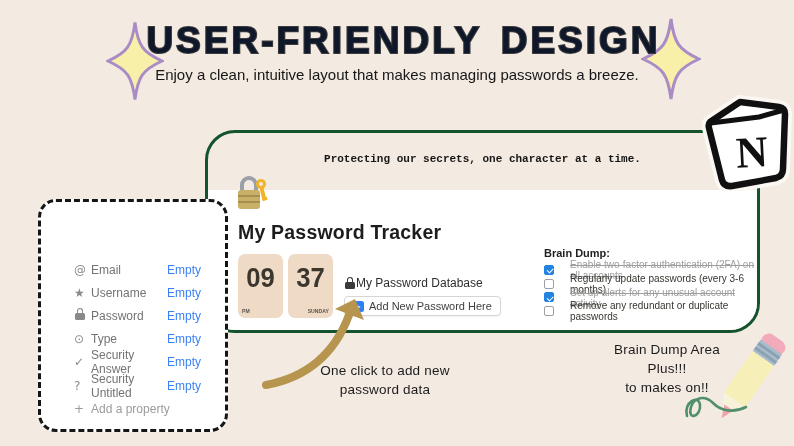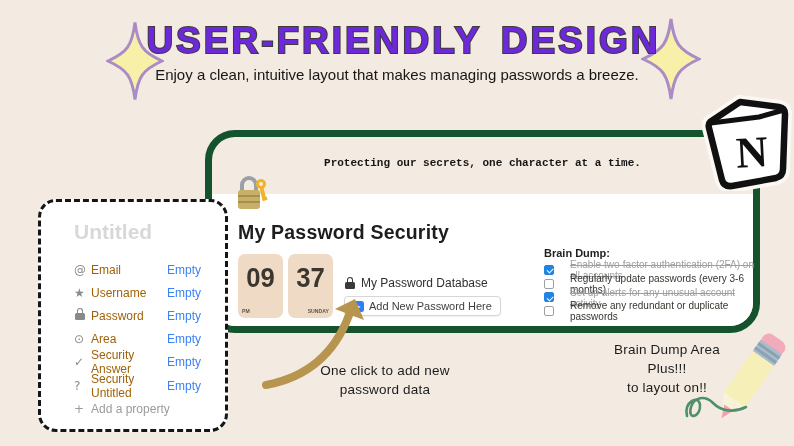--- a/index.html
+++ b/index.html
@@ -2,51 +2,51 @@
 <html><head>
 <meta charset="utf-8">
 <style>
   html,body{margin:0;padding:0;}
   #canvas{position:relative;width:794px;height:446px;background:#f3eae1;overflow:hidden;
           font-family:"Liberation Sans",sans-serif;}
 
   
   .big-title{position:absolute;left:0;right:0;top:20px;text-align:center;
     font-size:37px;font-weight:700;letter-spacing:3px;word-spacing:6px;
-    color:#6d28d9;-webkit-text-stroke:2px #3c3c3c;paint-order:stroke fill;padding-left:13px;}
+    color:#0f172a;-webkit-text-stroke:2px #3c3c3c;paint-order:stroke fill;padding-left:13px;}
   .subtitle{position:absolute;left:0;right:0;top:66px;text-align:center;
     font-size:15px;color:#171717;}
   .sparkle{position:absolute;}
   .sparkle.s-left{left:106px;top:20px;}
   .sparkle.s-right{left:641px;top:17px;}
 
   
   .nwindow{position:absolute;left:205px;top:130px;width:555px;height:203px;
-    box-sizing:border-box;border:7px solid #14532d;border-radius:30px;
+    box-sizing:border-box;border:3px solid #14532d;border-radius:30px;
     background:#f3eae1;overflow:hidden;z-index:1;}
   .tagline{position:absolute;left:0;right:0;top:20px;text-align:center;
     font-family:"Liberation Mono",monospace;font-size:11px;font-weight:700;color:#161616;}
   .white-area{position:absolute;left:0;right:0;top:57px;bottom:0;background:#ffffff;}
   .lock-art{position:absolute;left:236px;top:175px;z-index:3;}
   .page-heading{position:absolute;left:238px;top:221px;font-size:19.5px;font-weight:700;
     color:#1d1d1d;z-index:2;letter-spacing:.2px;}
 
   
   .clock{position:absolute;left:238px;top:254px;display:flex;gap:5px;z-index:2;}
   .flip-card{position:relative;width:45px;height:64px;background:#eedac5;border-radius:7px;}
   .flip-num{position:absolute;left:0;right:0;top:9px;text-align:center;
     font-size:27px;font-weight:700;color:#3b372f;transform:scaleX(.95);}
   .flip-sub{position:absolute;bottom:4px;font-size:6px;font-weight:700;color:#5a544b;
     transform:scale(.85);}
   .sub-left{left:4px;transform-origin:left bottom;}
   .sub-right{right:4px;transform-origin:right bottom;}
 
   
   .db-group{position:absolute;left:344px;top:276px;z-index:2;}
-  .db-label{display:flex;align-items:center;gap:5px;font-size:12px;color:#2e2e2e;font-weight:500;}
+  .db-label{display:flex;align-items:center;font-size:12px;color:#2e2e2e;font-weight:500;}
   .add-btn{margin-top:6px;display:inline-flex;align-items:center;gap:5px;background:#fff;
     border:1px solid #d9d5d0;border-radius:4px;box-shadow:0 1px 2px rgba(0,0,0,.06);
     padding:3px 8px;font-size:11px;color:#3f3f3f;cursor:pointer;}
   .btn-ico{width:11px;height:11px;border-radius:2.5px;background:#2d7ff9;color:#fff;
     font-size:8px;line-height:11px;text-align:center;font-family:"DejaVu Sans",sans-serif;}
 
   
   .mini-lock{position:relative;display:inline-block;width:12px;height:13px;}
   .mini-lock .shk{position:absolute;left:2.5px;top:0;width:6px;height:7px;
     border:1.6px solid #3a3a3a;border-bottom:none;border-radius:4px 4px 0 0;box-sizing:border-box;}
@@ -68,21 +68,21 @@
   .todo.placeholder .cb{border-color:#cfcfcf;}
 
   
   .props-panel{position:absolute;left:38px;top:199px;width:190px;height:233px;box-sizing:border-box;
     background:#fff;border:3px dashed #151515;border-radius:18px;z-index:6;}
   .untitled{position:absolute;left:33px;top:18px;font-size:21px;font-weight:700;color:#d8d8d8;}
   .prop-rows{position:absolute;left:33px;right:24px;top:56px;}
   .prop-row{display:flex;align-items:center;height:23.2px;font-size:12px;}
   .p-icon{flex:0 0 17px;color:#8a8a8a;font-size:12px;
     font-family:"DejaVu Sans",sans-serif;}
-  .p-label{flex:1;color:#a16207;}
+  .p-label{flex:1;color:#737373;}
   .p-value{color:#3b82f6;}
   .prop-row.add .p-icon,.prop-row.add .p-label{color:#9b9b9b;}
 
   
   .hand-note{position:absolute;text-align:center;font-size:13.5px;line-height:19px;
     color:#1c1c1c;z-index:5;letter-spacing:.2px;}
   .note-click{left:303px;top:361px;width:164px;}
   .note-plus{left:606px;top:340px;width:122px;}
   .arrow-svg{position:absolute;left:262px;top:297px;z-index:7;}
   .pencil-svg{position:absolute;left:706px;top:326px;z-index:4;}
@@ -113,21 +113,21 @@
     <path d="M6 16 L6 10 a7 7 0 0 1 14 0 L20 16" fill="none" stroke="#9aa0a6" stroke-width="4"></path>
     <rect x="2" y="15" width="22" height="19" rx="3" fill="#c8b068"></rect>
     <rect x="2" y="20" width="22" height="2" fill="#a58f4c"></rect>
     <rect x="2" y="26" width="22" height="2" fill="#a58f4c"></rect>
     <circle cx="25" cy="9" r="5" fill="#f0b429"></circle>
     <circle cx="25" cy="9" r="2" fill="#f3eae1"></circle>
     <rect x="23.5" y="13" width="4" height="13" rx="1.5" fill="#f0b429" transform="rotate(-14 25 13)"></rect>
     <rect x="26" y="23" width="5" height="3" fill="#f0b429" transform="rotate(-14 26 23)"></rect>
   </svg>
 
-  <div class="page-heading">My Password Security</div>
+  <div class="page-heading">My Password Tracker</div>
 
   <div class="clock">
     <div class="flip-card">
       <div class="flip-num">09</div>
       <div class="flip-sub sub-left">PM</div>
     </div>
     <div class="flip-card">
       <div class="flip-num">37</div>
       <div class="flip-sub sub-right">SUNDAY</div>
     </div>
@@ -161,40 +161,39 @@
       <span class="cb"></span>
       <span class="t-label">Set up alerts for any unusual account activity</span>
     </div>
     <div class="todo">
       <span class="cb"></span>
       <span class="t-label">Remove any redundant or duplicate passwords</span>
     </div>
   </div>
 
   <div class="props-panel">
-    <div class="untitled">Untitled</div>
     <div class="prop-rows">
       <div class="prop-row">
         <span class="p-icon">@</span>
         <span class="p-label">Email</span>
         <span class="p-value">Empty</span>
       </div>
       <div class="prop-row">
         <span class="p-icon">★</span>
         <span class="p-label">Username</span>
         <span class="p-value">Empty</span>
       </div>
       <div class="prop-row">
         <span class="p-icon"><span class="mini-lock gray"><span class="shk"></span><span class="bdy"></span></span></span>
         <span class="p-label">Password</span>
         <span class="p-value">Empty</span>
       </div>
       <div class="prop-row">
         <span class="p-icon">⊙</span>
-        <span class="p-label">Area</span>
+        <span class="p-label">Type</span>
         <span class="p-value">Empty</span>
       </div>
       <div class="prop-row">
         <span class="p-icon">✓</span>
         <span class="p-label">Security Answer</span>
         <span class="p-value">Empty</span>
       </div>
       <div class="prop-row">
         <span class="p-icon">?</span>
         <span class="p-label">Security Untitled</span>
@@ -212,21 +211,21 @@
     <polygon points="93,2 102,23 73,12" fill="#b8954e"></polygon>
   </svg>
   <div class="hand-note note-click">
     <div>One click to add new</div>
     <div>password data</div>
   </div>
 
   <div class="hand-note note-plus">
     <div>Brain Dump Area</div>
     <div>Plus!!!</div>
-    <div>to layout on!!</div>
+    <div>to makes on!!</div>
   </div>
   <svg class="pencil-svg" width="86" height="106" viewBox="0 0 86 106">
     <g transform="translate(21 0) rotate(35 22 53)">
       <rect x="9" y="3" width="26" height="15" rx="7.5" fill="#f2abba"></rect>
       <rect x="9" y="14" width="26" height="14" fill="#a9bcca"></rect>
       <rect x="9" y="17" width="26" height="3" fill="#8ba2b4"></rect>
       <rect x="9" y="22.5" width="26" height="3" fill="#8ba2b4"></rect>
       <rect x="9" y="28" width="26" height="50" fill="#f6efb7"></rect>
       <polygon points="9,78 35,78 22,101" fill="#f7f2d8"></polygon>
       <polygon points="16.5,88 27.5,88 22,101" fill="#eda4b2"></polygon>

